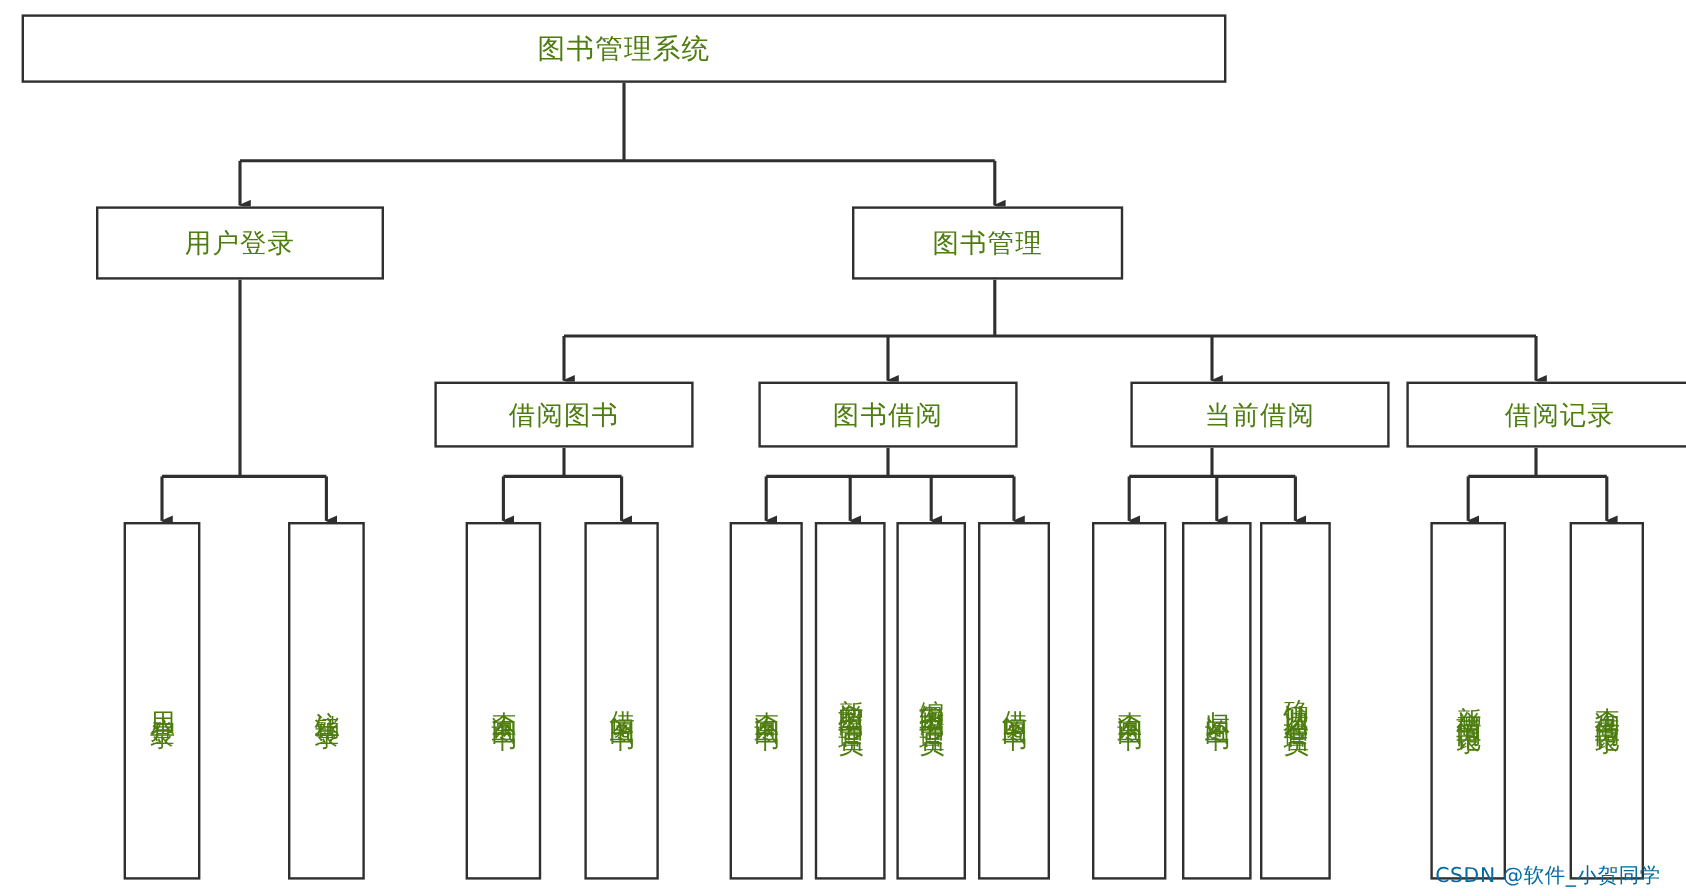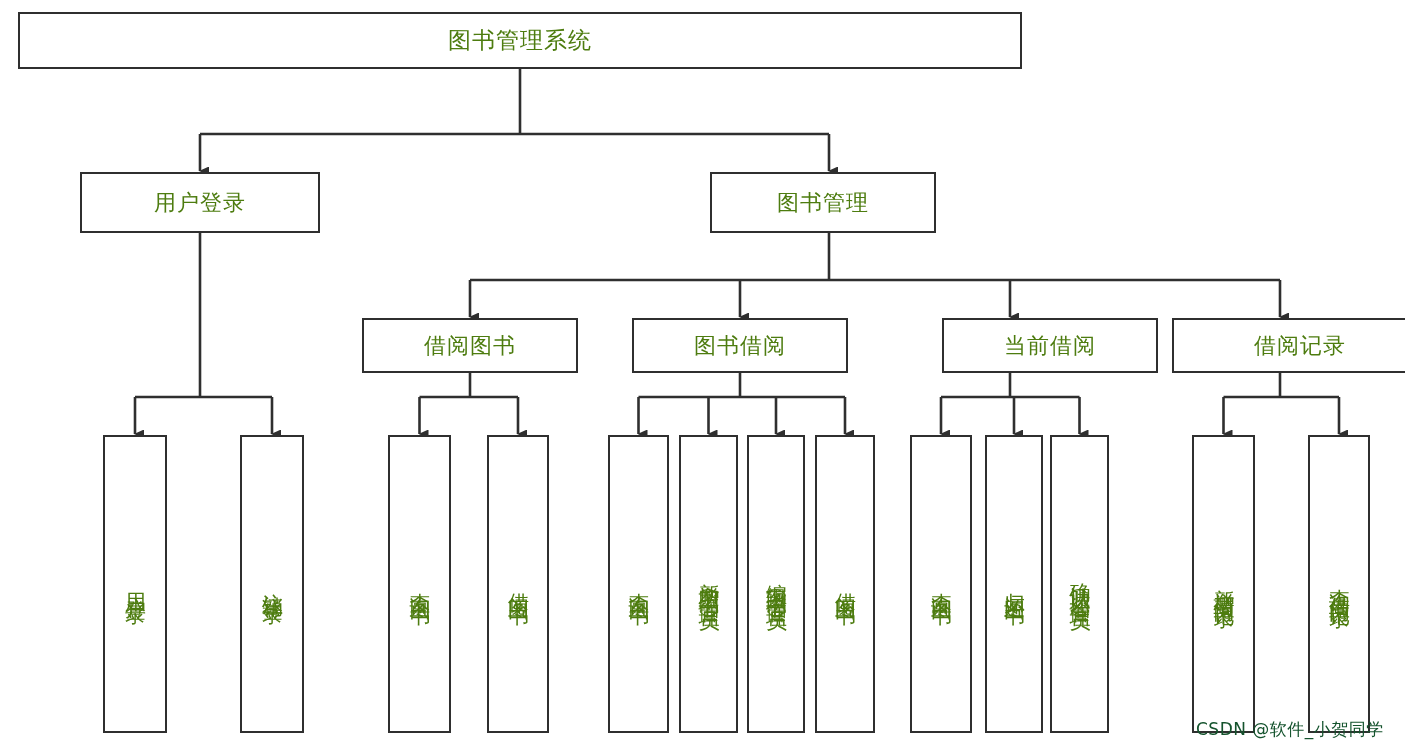--- a/index.html
+++ b/index.html
@@ -48,21 +48,21 @@
     letter-spacing: 4px;
     line-height: 1;
     white-space: nowrap;
   }
   .node.root {
     font-size: 23px;
   }
   .watermark {
     position: absolute;
     font-size: 17px;
-    color: #14532d;
+    color: #0369a1;
     white-space: nowrap;
     letter-spacing: 0.5px;
   }
 </style>
 </head>
 <body>
 
 <div id="diagram-root">
 
   <svg id="diagram-svg" viewBox="0 0 1405 747">

